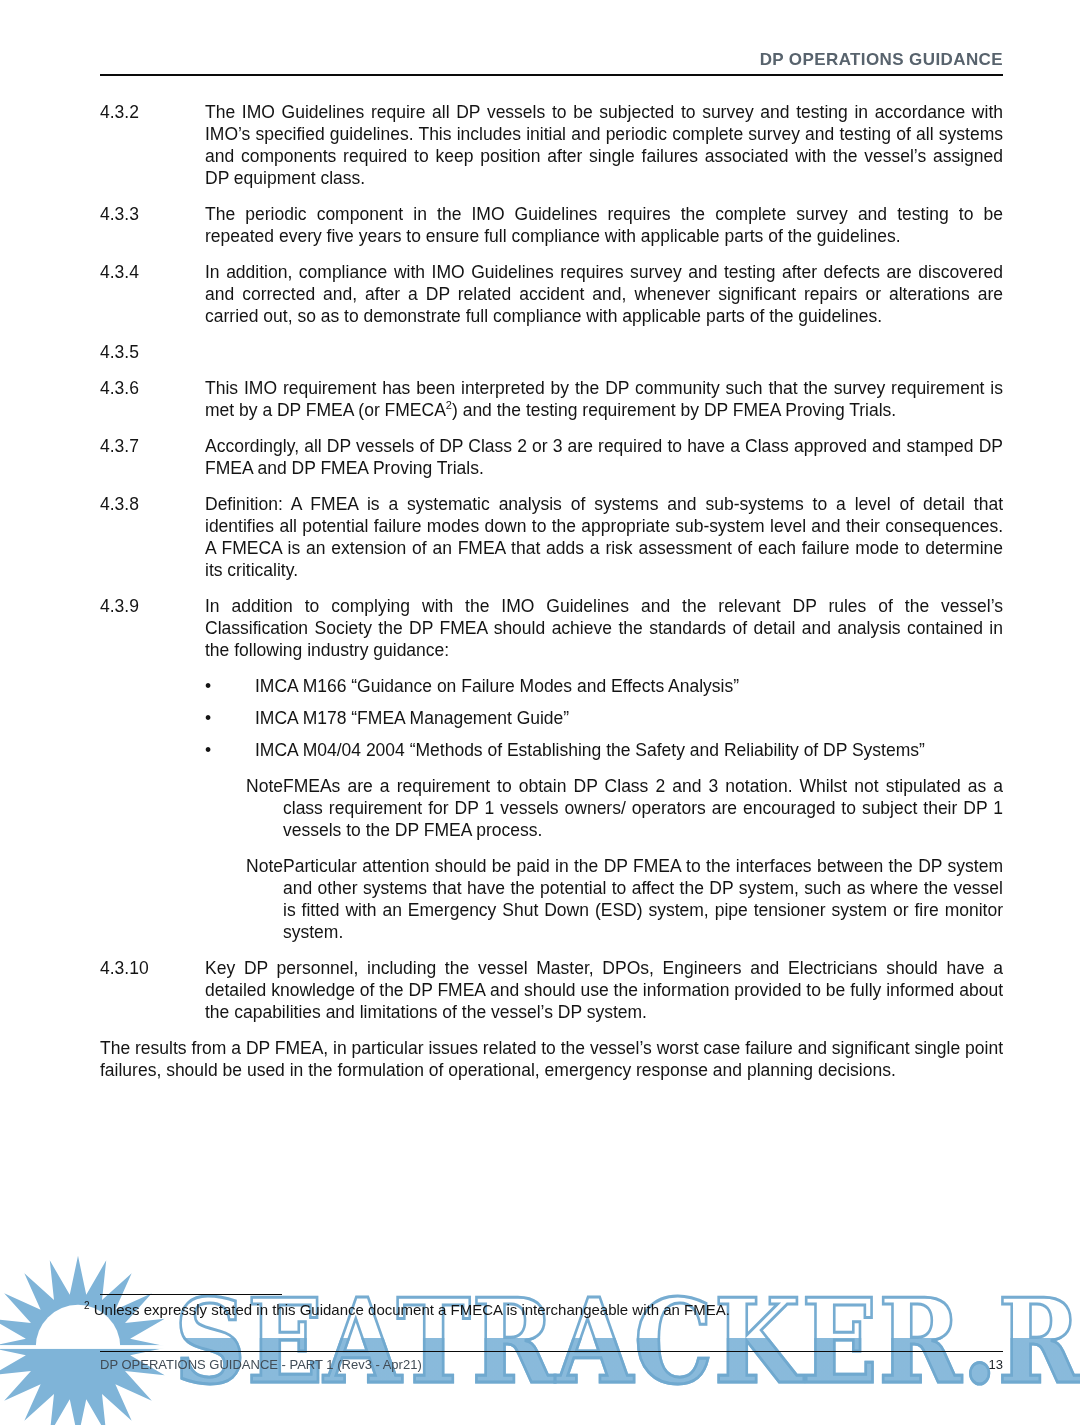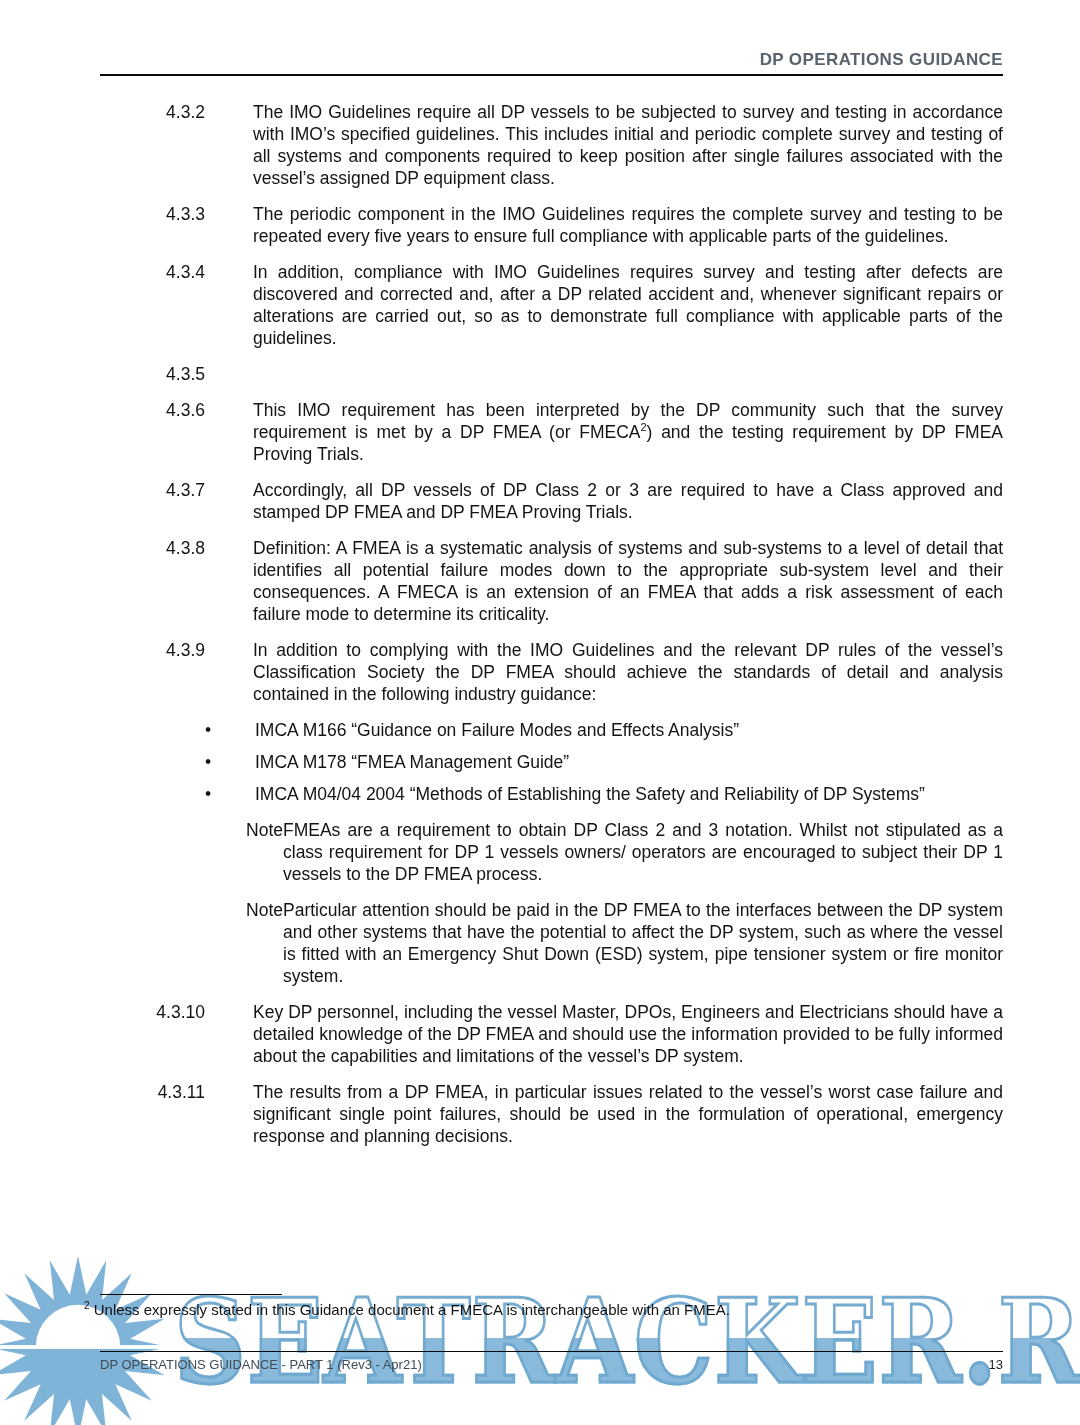--- a/index.html
+++ b/index.html
@@ -31,22 +31,22 @@
     text-align:right; font-size:17px; font-weight:bold;
     letter-spacing:0.4px; color:#58636d;
   }
   .header-rule {
     position:absolute; top:74px; left:100px; width:903px;
     border-top:2px solid #0a0a0a;
   }
 
   .main { position:absolute; top:101px; left:100px; width:903px; color:#141414; }
   .para { display:flex; margin:0 0 14px 0; font-size:17.5px; line-height:22px; }
-  .para .num { flex:0 0 105px;text-align:right; }
-  .para .ptext { flex:1; text-align:justify;margin-left:48px; }
+  .para .num { flex:0 0 105px; }
+  .para .ptext { flex:1; text-align:justify; }
   .para .ptext sup { font-size:11px; line-height:0; }
 
   .bullet { display:flex; margin:0 0 10px 105px; font-size:17.5px; line-height:22px; }
   .bullet .dot { flex:0 0 50px; }
   .bullet .btext { flex:1; text-align:justify; }
 
   .note { display:flex; margin:0 0 14px 105px; font-size:17.5px; line-height:22px; }
   .note .nlabel { flex:0 0 78px;text-align:right; }
   .note .ntext { flex:1; text-align:justify; }
 
@@ -152,21 +152,20 @@
         <span class="nlabel">Note</span>
         <span class="ntext">Particular attention should be paid in the DP FMEA to the interfaces between the DP system and other systems that have the potential to affect the DP system, such as where the vessel is fitted with an Emergency Shut Down (ESD) system, pipe tensioner system or fire monitor system.</span>
       </div>
 
       <div class="para">
         <span class="num">4.3.10</span>
         <span class="ptext">Key DP personnel, including the vessel Master, DPOs, Engineers and Electricians should have a detailed knowledge of the DP FMEA and should use the information provided to be fully informed about the capabilities and limitations of the vessel’s DP system.</span>
       </div>
 
       <div class="para">
-        <span class="num">4.3.11</span>
         <span class="ptext">The results from a DP FMEA, in particular issues related to the vessel’s worst case failure and significant single point failures, should be used in the formulation of operational, emergency response and planning decisions.</span>
       </div>
 
     </div>
 
     <div class="footnote-sep"></div>
     <div class="footnote"><sup>2</sup> <span>Unless expressly stated in this Guidance document a FMECA is interchangeable with an FMEA.</span></div>
 
     <div class="footer-rule"></div>
     <div class="footer">

